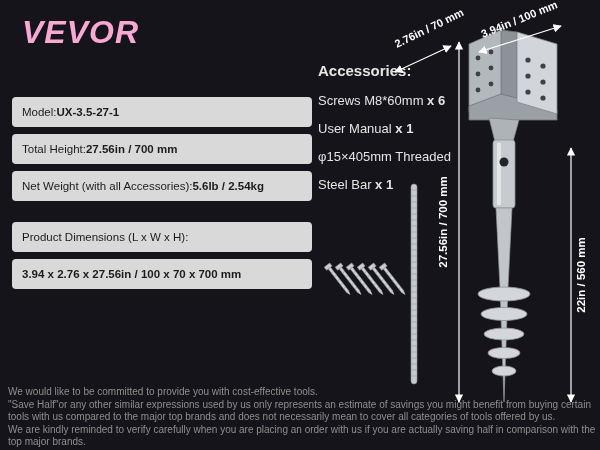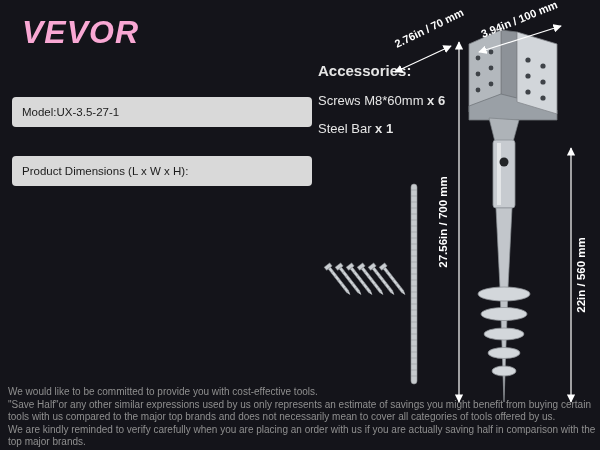--- a/index.html
+++ b/index.html
@@ -19,22 +19,22 @@
   .specs {
     position:absolute; left:12px; top:97px; width:300px;
     display:flex; flex-direction:column; gap:7px;
   }
   .spec-row {
     background:#d9d9d9; border-radius:4px;
     height:30px; padding:3px 10px;
     display:flex; align-items:center;
     font-size:11.5px; color:#1c1c1c; white-space:nowrap;text-align:right;
   }
-  .spec-row b { font-weight:normal; }
-  .spec-row.gap { margin-top:22px; }
+  .spec-row b { font-weight:bold; }
+  .spec-row.gap { margin-top:14px; }
   .accessories {
     position:absolute; left:318px; top:62px; width:140px;
     color:#e5e5e5;
   }
   .acc-heading { font-size:15px; font-weight:bold; margin-bottom:14px; }
   .acc-item { font-size:13px; margin-bottom:13px; }
   .acc-item b { font-weight:bold; }
   .screws  { position:absolute; left:322px; top:255px; width:85px; height:55px; }
   .rod     { position:absolute; left:406px; top:182px; width:16px; height:205px; }
   .product { position:absolute; left:385px; top:0; width:215px; height:415px; }
@@ -50,30 +50,48 @@
 </head>
 <body>
 
 <div class="logo">VEVOR</div>
 
 <div class="specs">
   <div class="spec-row">
     <span>Model: </span>
       <b>UX-3.5-27-1</b>
   </div>
+  <div class="spec-row">
+    <span>Total Height: </span>
+      <b>27.56in / 700 mm</b>
+  </div>
+  <div class="spec-row">
+    <span>Net Weight (with all Accessories): </span>
+      <b>5.6lb / 2.54kg</b>
+  </div>
   <div class="spec-row gap">
     <span>Product Dimensions (L x W x H):</span>
       <b></b>
   </div>
+  <div class="spec-row">
+    <span></span>
+      <b>3.94 x 2.76 x 27.56in / 100 x 70 x 700 mm</b>
+  </div>
 </div>
 
 <div class="accessories">
   <div class="acc-heading">Accessories:</div>
   <div class="acc-item">
     <span>Screws M8*60mm </span><b>x 6</b>
+  </div>
+  <div class="acc-item">
+    <span>User Manual </span><b>x 1</b>
+  </div>
+  <div class="acc-item">
+    <span>φ15×405mm Threaded</span><b></b>
   </div>
   <div class="acc-item">
     <span>Steel Bar </span><b>x 1</b>
   </div>
 </div>
 
 <svg class="screws" viewBox="0 0 85 55">
   <g transform="translate(8,14) rotate(-38)">
     <rect x="-3.5" y="-5" width="7" height="4" fill="#c9cdd1" stroke="#8f9397" stroke-width="0.5"></rect>
     <rect x="-1.4" y="-1" width="2.8" height="30" fill="#ced2d6" stroke="#8f9397" stroke-width="0.5"></rect>

